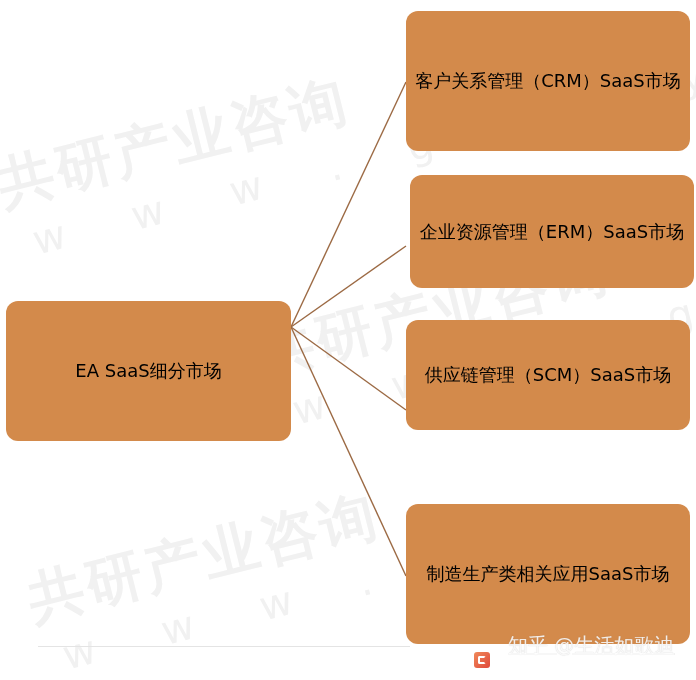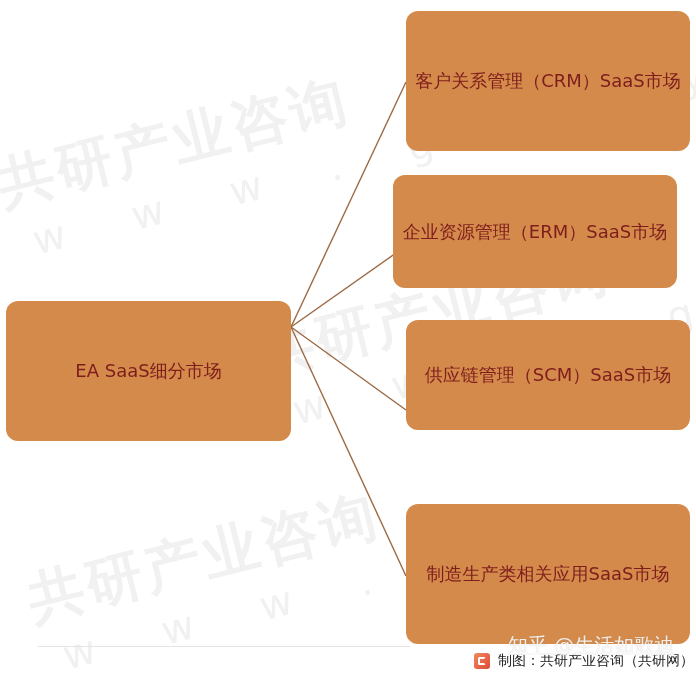--- a/index.html
+++ b/index.html
@@ -11,21 +11,21 @@
   .wm {
     position: absolute; color: #f1f1f1; font-weight: bold; white-space: nowrap;
     transform: rotate(-14deg); transform-origin: left top; pointer-events: none;
   }
   .wm .big { font-size: 56px; letter-spacing: 4px; display: block; }
   .wm .small { font-size: 40px; letter-spacing: 28px; display: block; margin-left: 20px; font-weight: normal; }
   svg.lines { position: absolute; left: 0; top: 0; }
   .node {
     position: absolute; background: #d38a4b; border-radius: 12px;
     display: flex; align-items: center; justify-content: center; text-align: center;
-    color: #7f1d1d; font-size: 18px; line-height: 30px; box-sizing: border-box; padding: 0 6px;
+    color: #000000; font-size: 18px; line-height: 30px; box-sizing: border-box; padding: 0 6px;
   }
   .divider { position: absolute; left: 38px; top: 646px; width: 372px; height: 1px; background: #e4e4e4; }
   .credit { position: absolute; left: 474px; top: 652px; display: flex; align-items: center; font-size: 14px; color: #222; }
   .credit .logo { width: 16px; height: 16px; border-radius: 3px; background: linear-gradient(135deg,#f08a5a,#e0483a); margin-right: 8px; position: relative; }
   .credit .logo::after { content: ""; position: absolute; left: 4px; top: 4px; width: 8px; height: 8px; border: 2px solid #fff; border-right-color: transparent; border-radius: 2px; box-sizing: border-box; }
   .zhihu { position: absolute; left: 508px; top: 632px; font-size: 20px; color: rgba(255,255,255,0.85); text-shadow: 0 0 1px rgba(120,120,120,0.4); text-decoration: underline; }
 </style>
 </head>
 <body>
 
@@ -51,30 +51,29 @@
   </g>
 </svg>
 
 <div class="node" style="left:6px; top:257px; width:285px; height:140px;margin-top:44px;">
   <span>EA SaaS细分市场</span>
 </div>
 
 <div class="node" style="left:406px; top:11px; width:284px; height:140px;">
   <span>客户关系管理（CRM）SaaS市场</span>
 </div>
-<div class="node" style="left:393px; top:175px; width:284px; height:113px;">
+<div class="node" style="left:410px; top:175px; width:284px; height:113px;">
   <span>企业资源管理（ERM）SaaS市场</span>
 </div>
 <div class="node" style="left:406px; top:320px; width:284px; height:110px;">
   <span>供应链管理（SCM）SaaS市场</span>
 </div>
 <div class="node" style="left:406px; top:504px; width:284px; height:140px;justify-content:center;">
   <span>制造生产类相关应用SaaS市场</span>
 </div>
 
 <div class="divider"></div>
 
 <div class="credit">
   <span class="logo"></span>
-  <span>制图：共研产业咨询（共研网）</span>
 </div>
 
 <div class="zhihu">知乎 @生活如歌迪</div>
 
 </body></html>

